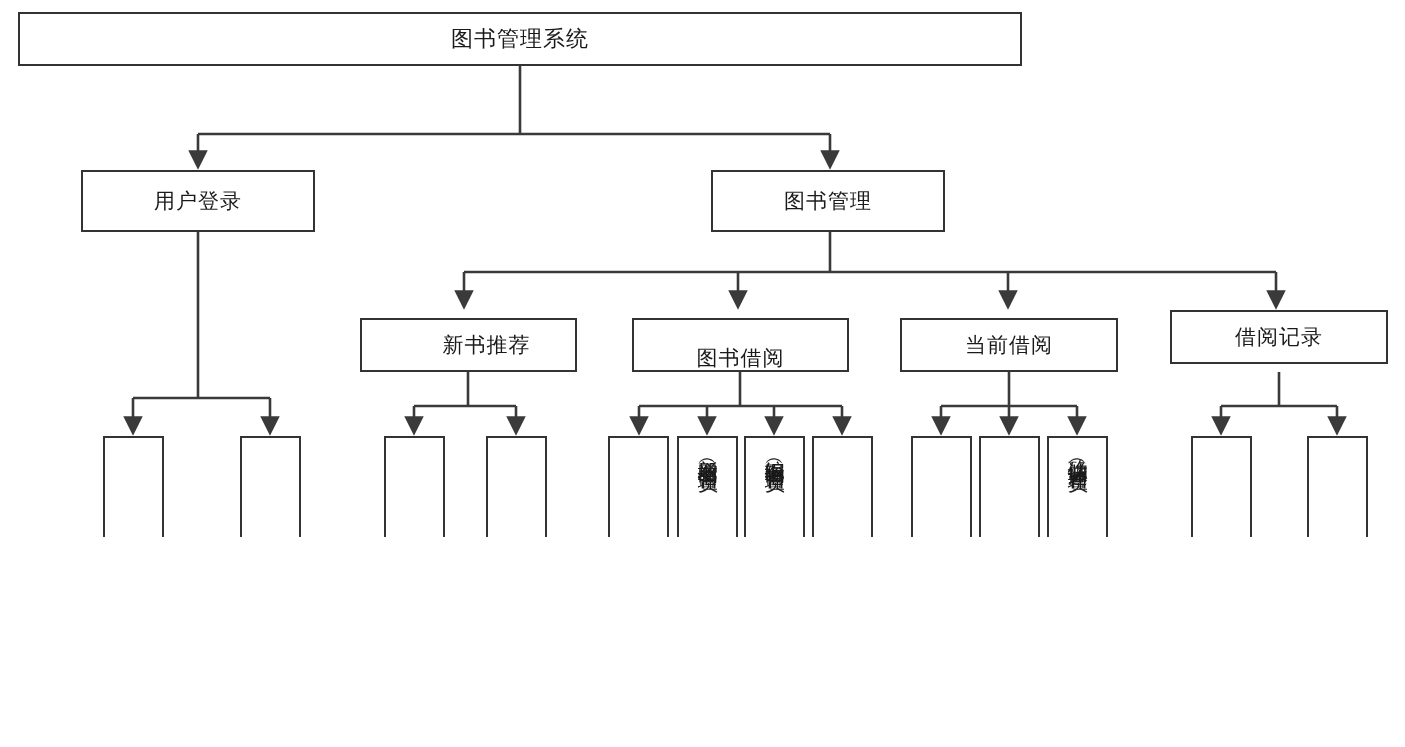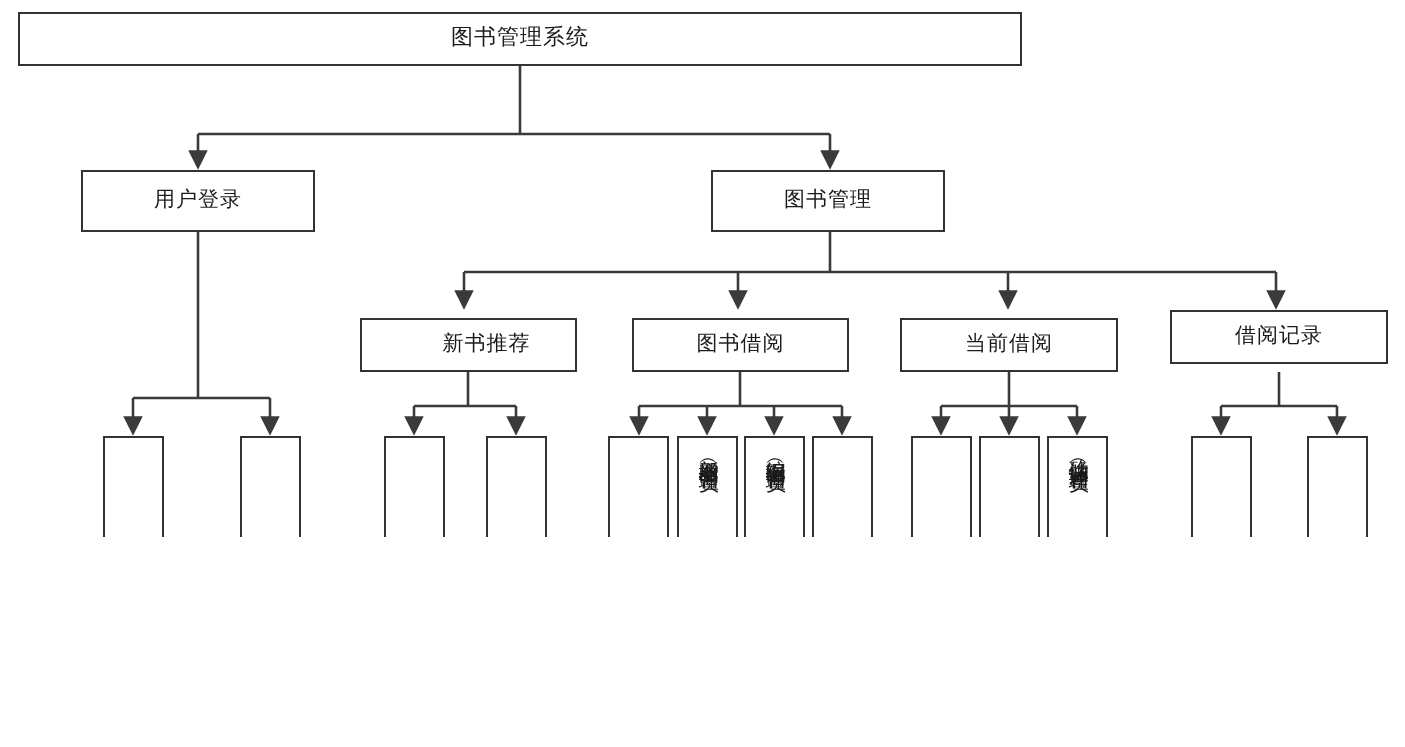--- a/index.html
+++ b/index.html
@@ -9,21 +9,20 @@
   }
   body {
     font-family: "DejaVu Sans", "Liberation Sans", sans-serif;
   }
   #canvas {
     position: relative;
     width: 1405px;
     height: 537px;
     background: #ffffff;
     overflow: hidden;
-    font-family: Liberation Mono, monospace;
   }
   #edges {
     position: absolute;
     left: 0;
     top: 0;
     width: 1405px;
     height: 747px;
     pointer-events: none;
   }
   .node {
@@ -133,21 +132,21 @@
   <div class="node" style="left:81px; top:170px; width:234px; height:62px;">
     <span class="label">用户登录</span>
   </div>
   <div class="node" style="left:711px; top:170px; width:234px; height:62px;">
     <span class="label">图书管理</span>
   </div>
 
   <div class="node" style="left:360px; top:318px; width:217px; height:54px;padding-left:36px;">
     <span class="label">新书推荐</span>
   </div>
-  <div class="node" style="left:632px; top:318px; width:217px; height:54px;">
+  <div class="node" style="left:632px; top:318px; width:217px; height:54px;align-items:flex-end;">
     <span class="label">图书借阅</span>
   </div>
   <div class="node" style="left:900px; top:318px; width:218px; height:54px;text-align:right;">
     <span class="label">当前借阅</span>
   </div>
   <div class="node" style="left:1170px; top:310px; width:218px; height:54px;">
     <span class="label">借阅记录</span>
   </div>
 
   <div class="node leaf center-text" style="left:103px; top:436px; width:61px; height:298px;">

